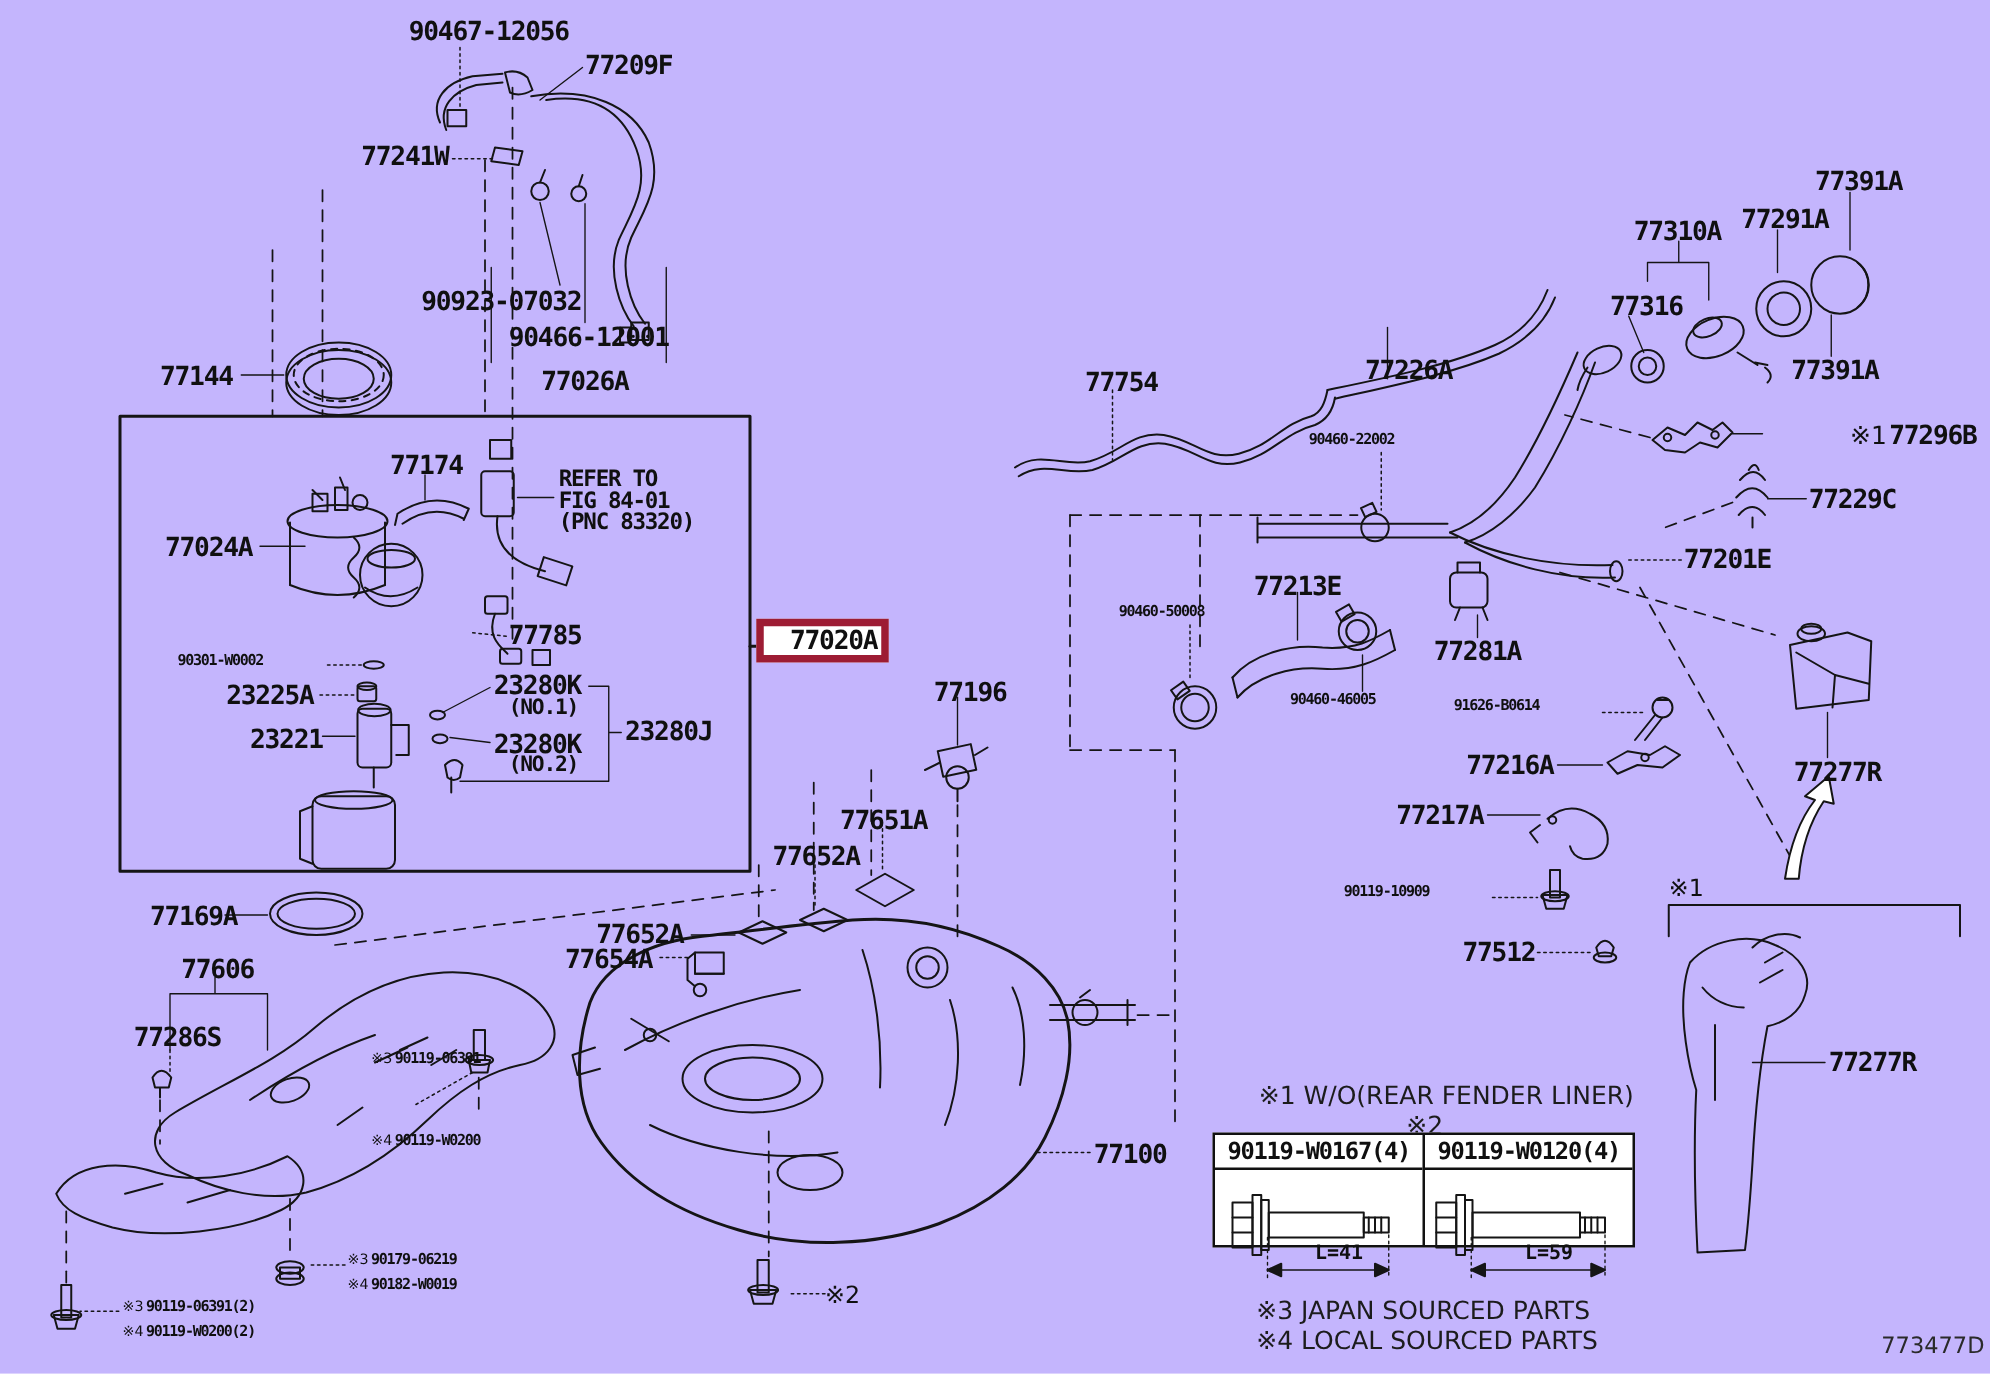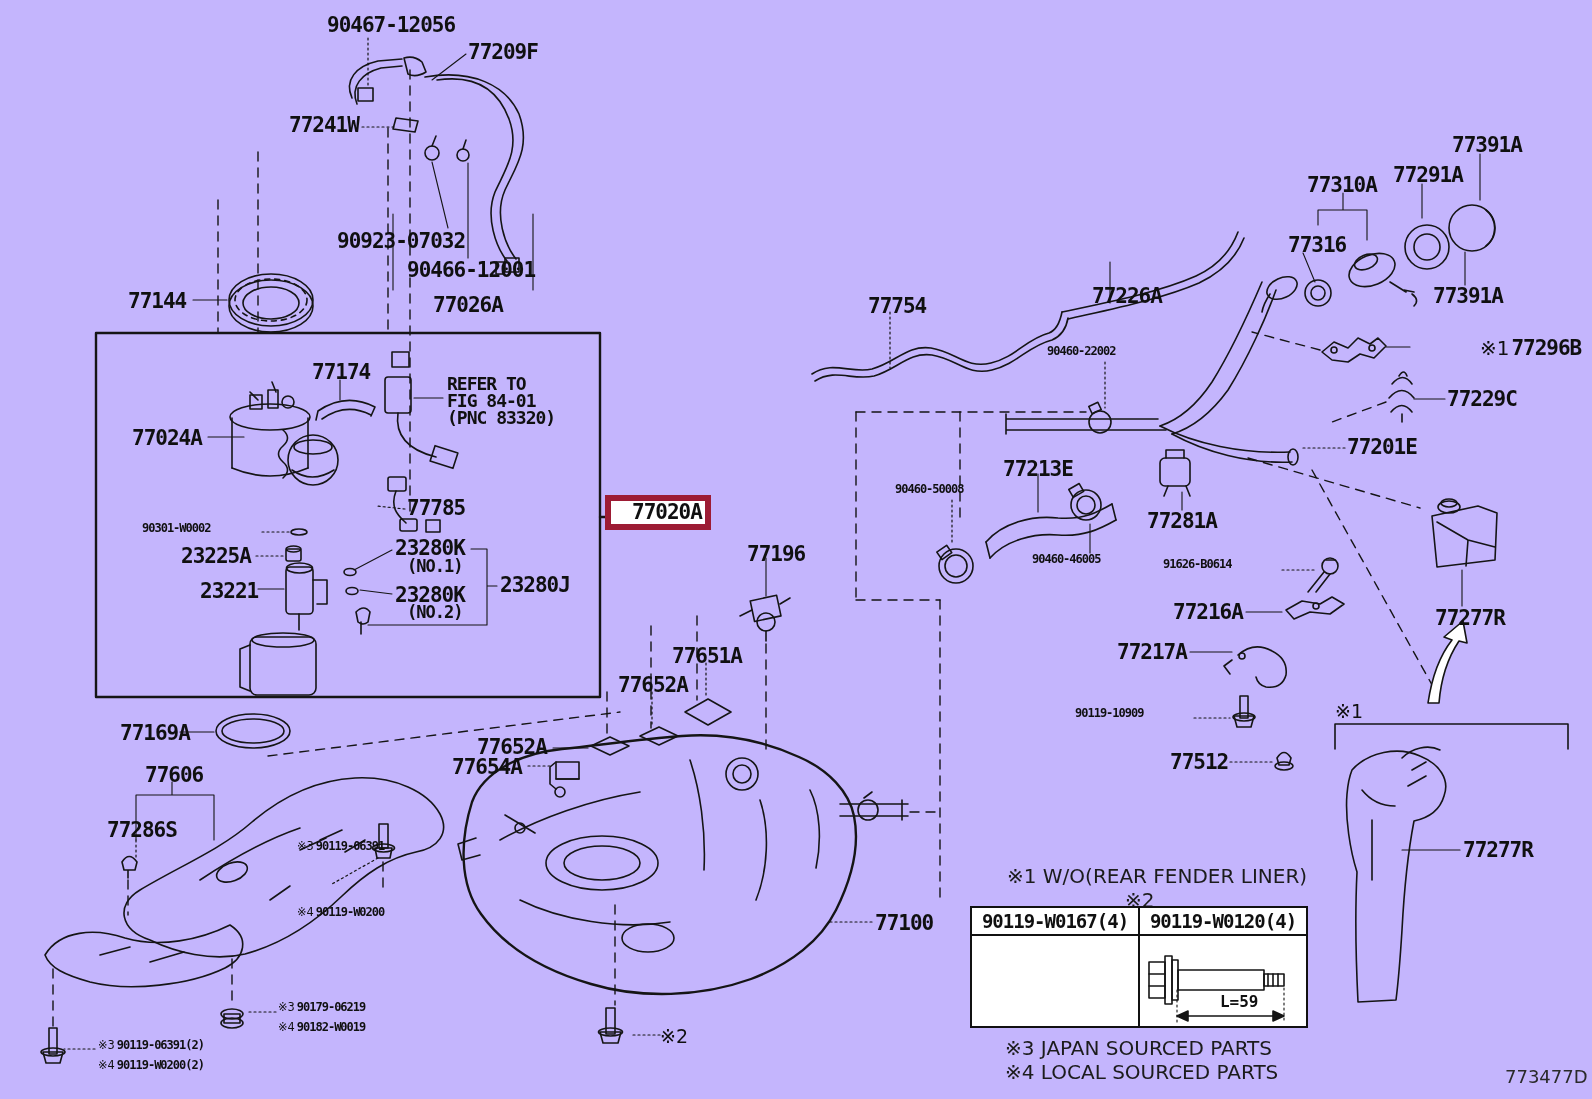--- a/index.html
+++ b/index.html
@@ -19,21 +19,21 @@
   .plabel.sm{font-size:12px;}
   .plabel.xs{font-size:17px;}
   .plabel.refer{font-size:18px;line-height:17px;}
   .plabel.sans{font-family:"DejaVu Sans",sans-serif;font-weight:normal;font-size:19px;letter-spacing:0;}
   .pref{font-family:"DejaVu Sans",sans-serif;font-weight:normal;font-size:0.95em;
         letter-spacing:0;margin-right:2px;}
   .plabel.hl{border:6px solid var(--hl,#9d1c34);background:#fff;padding:0 3px;
              margin-left:-9px;margin-top:-8px;}
   .note{position:absolute;z-index:2;font:19px "DejaVu Sans",sans-serif;color:#1c1c1c;}
   .note.big{font-size:20px;}
-  .ptable{position:absolute;left:970px;top:906px;width:338px;height:122px;z-index:2;
+  .ptable{position:absolute;left:970px;top:906px;width:338px;height:92px;z-index:2;
           border:2px solid #111;display:flex;box-sizing:border-box;background:#fff;}
   .pcol{flex:1;display:flex;flex-direction:column;position:relative;}
   .pcol.first{border-right:2px solid #111;}
   .phdr{height:26px;border-bottom:2px solid #111;text-align:center;
         font:bold 19px/26px "DejaVu Sans Mono",monospace;letter-spacing:-1px;color:#101010;}
   .pcell{position:relative;flex:1;}
   .pcell svg{position:absolute;left:50%;top:2px;transform:translateX(-50%);}
   .dim{position:absolute;left:50%;top:56px;transform:translateX(-8%);
        font:bold 16px "DejaVu Sans Mono",monospace;color:#101010;z-index:3;}
   .doccode{position:absolute;left:1505px;top:1066px;z-index:2;
@@ -379,20 +379,37 @@
       <div class="plabel sans" style="left: 1335px; top: 701px;"><span>※1</span></div>
       <div class="plabel" style="left: 1463px; top: 839px;"><span>77277R</span></div>
     </div>
 
 <div class="note big" style="left:1007px;top:864px;">※1 W/O(REAR FENDER LINER)</div>
 <div class="note big" style="left:1125px;top:888px;">※2</div>
 
 <div class="ptable">
   <div class="pcol first">
     <div class="phdr">90119-W0167(4)</div>
+    <div class="pcell">
+      <svg width="150" height="90" viewBox="0 0 150 90" class="ln">
+        <g fill="none" stroke="#151515" stroke-width="1.6">
+          <rect x="6" y="24" width="16" height="36"></rect>
+          <path d="M6,36 h16 M6,48 h16"></path>
+          <rect x="22" y="18" width="7" height="48"></rect>
+          <rect x="29" y="22" width="6" height="40"></rect>
+          <rect x="35" y="32" width="76" height="20"></rect>
+          <rect x="111" y="36" width="20" height="12"></rect>
+          <path d="M115,36 v12 M120,36 v12 M125,36 v12"></path>
+          <path stroke-dasharray="2 3" stroke-width="1.1" d="M34,52 V84 M131,50 V84"></path>
+          <path stroke-width="1.3" d="M40,78 H125"></path>
+          <path d="M34,78 l11,-5 v10 z M131,78 l-11,-5 v10 z" fill="#151515"></path>
+        </g>
+      </svg>
+      <div class="dim">L=41</div>
+    </div>
   </div>
   <div class="pcol">
     <div class="phdr">90119-W0120(4)</div>
     <div class="pcell">
       <svg width="156" height="90" viewBox="0 0 156 90" class="ln">
         <g fill="none" stroke="#151515" stroke-width="1.6">
           <rect x="4" y="24" width="16" height="36"></rect>
           <path d="M4,36 h16 M4,48 h16"></path>
           <rect x="20" y="18" width="7" height="48"></rect>
           <rect x="27" y="22" width="6" height="40"></rect>

